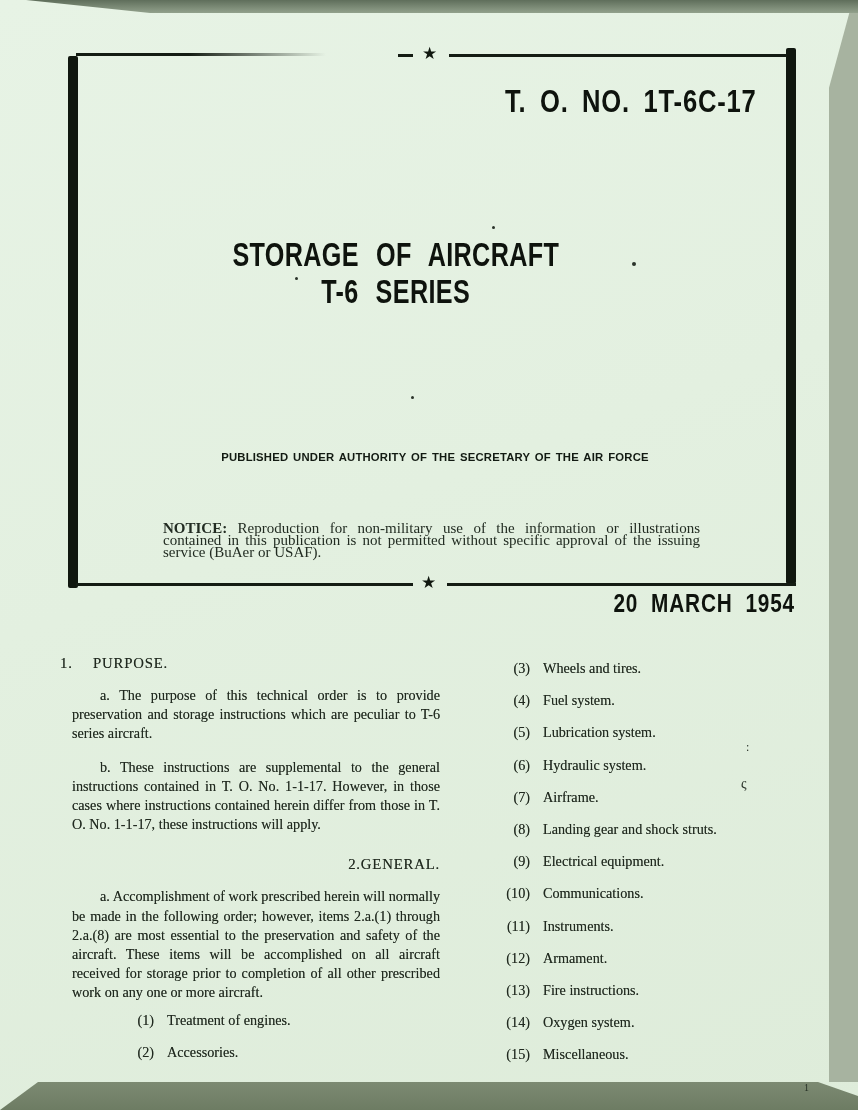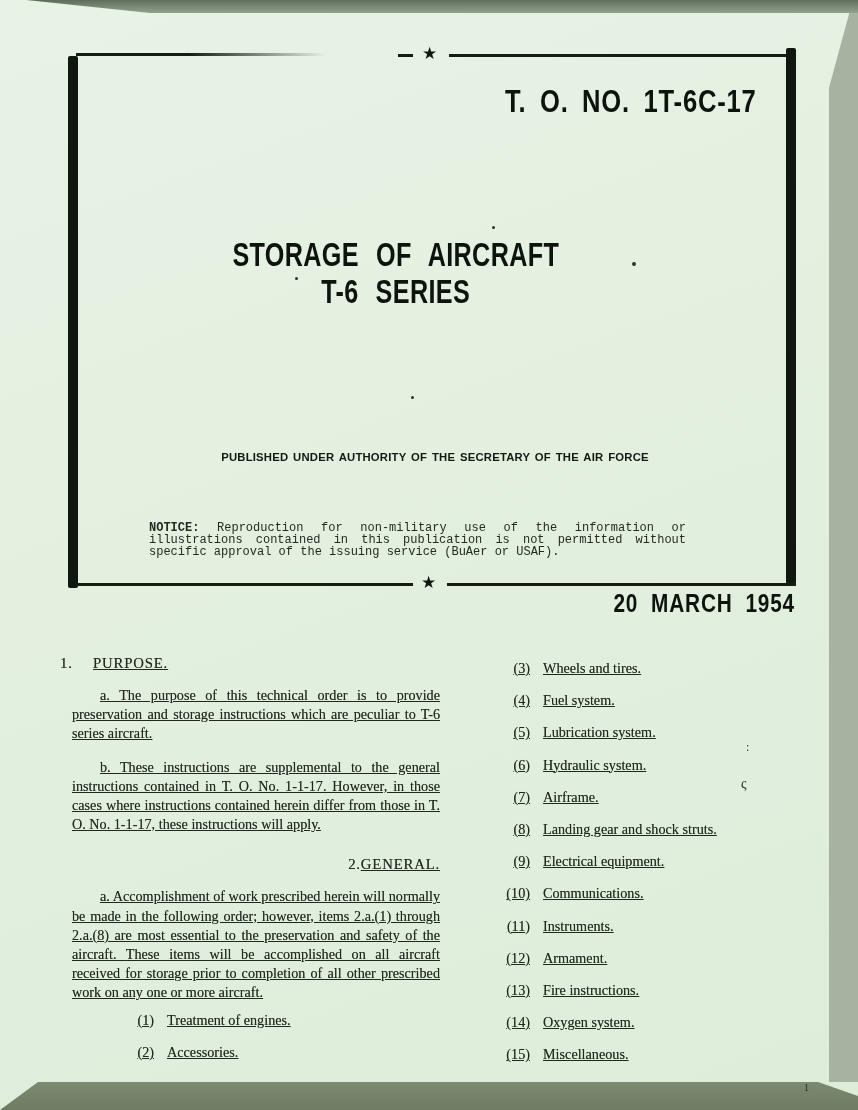--- a/index.html
+++ b/index.html
@@ -53,28 +53,28 @@
   .to-number > span { display:inline-block; transform:scaleX(0.8); transform-origin:100% 50%; }
   .doc-title { position:absolute; left:68px; top:236px; width:656px; text-align:center; }
   .doc-title .tl { font-size:34px; line-height:37px; word-spacing:13px; letter-spacing:0.5px; }
   .doc-title .tl > span { display:inline-block; transform:scaleX(0.74); transform-origin:50% 50%; }
   .authority {
     position:absolute; left:68px; top:451px; width:734px; text-align:center;
     font-family:"Liberation Sans", sans-serif; font-weight:700; font-size:11.3px;
     letter-spacing:0.2px; word-spacing:1.5px; color:#121a12;
   }
   .notice {
-    position:absolute; left:149px; top:522px; width:537px;
-    font-size:12px; line-height:12px; text-align:justify; color:#222c22;font-family:Liberation Mono, monospace;
+    position:absolute; left:163px; top:522px; width:537px;
+    font-size:15px; line-height:12px; text-align:justify; color:#222c22;
   }
   .notice .nl { font-weight:bold; }
   .date { position:absolute; right:63px; top:588px; font-size:26px; word-spacing:8px; letter-spacing:1px; }
   .date > span { display:inline-block; transform:scaleX(0.8); transform-origin:100% 50%; }
   
-  .col { position:absolute; font-size:14.2px; line-height:19.2px; color:#20291f; text-shadow:0 0 0.4px rgba(30,40,30,0.55);text-decoration:underline; }
+  .col { position:absolute; font-size:14.2px; line-height:19.2px; color:#20291f; text-shadow:0 0 0.4px rgba(30,40,30,0.55); }
   .col-left  { left:60px;  top:655px; width:380px; }
   .col-right { left:488px; top:659px; width:320px; }
   .sec-head { font-size:14.8px; letter-spacing:0.8px; line-height:17px; }
   .sec-head .sec-num { display:inline-block; width:33px; }
   .sec-head.g2 { margin-top:22px;text-align:right; }
   .para { margin-top:14px; text-align:justify; text-indent:28px;margin-left:12px; }
   .sub-list { margin-top:8px; padding-left:58px; }
   .li { display:flex; margin-bottom:13px; }
   .li-num { width:42px; text-align:right; white-space:nowrap; }
   .li-text { margin-left:13px; white-space:nowrap; }

